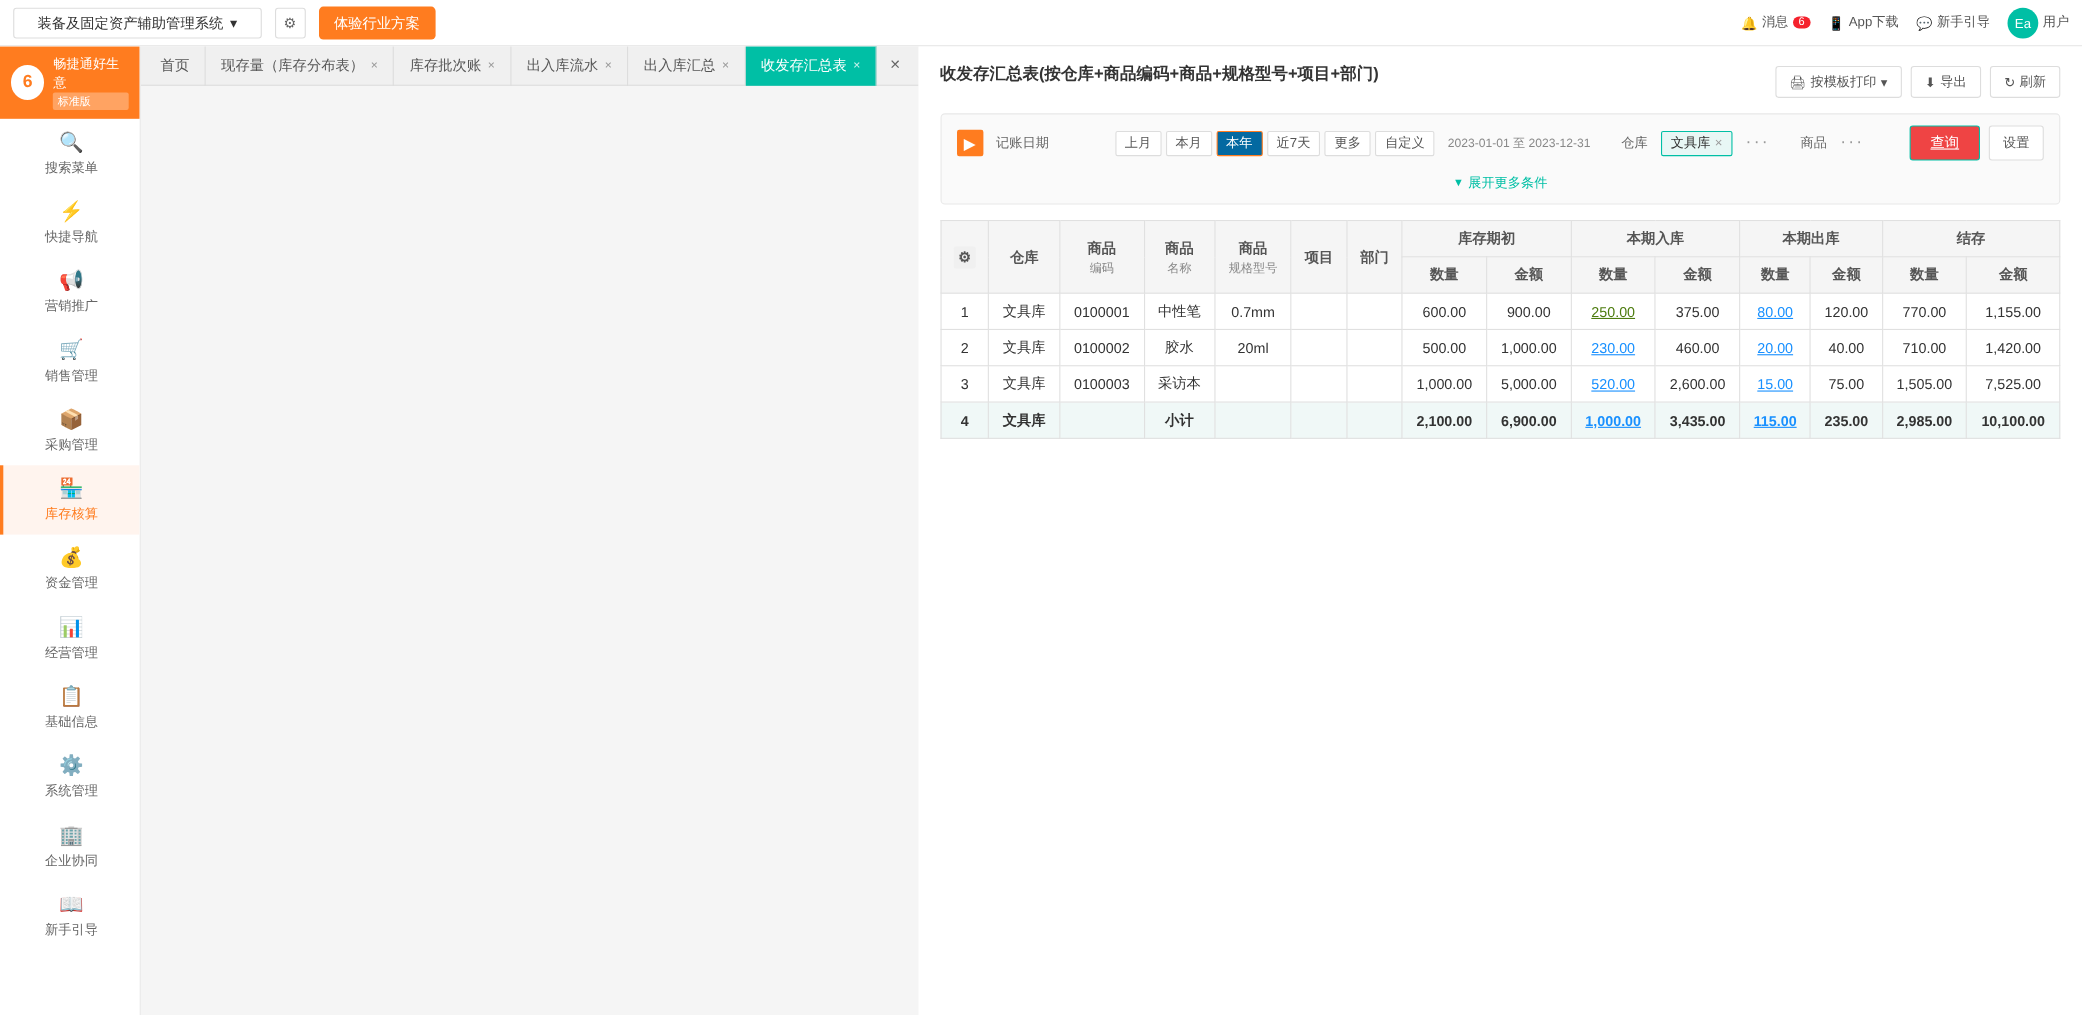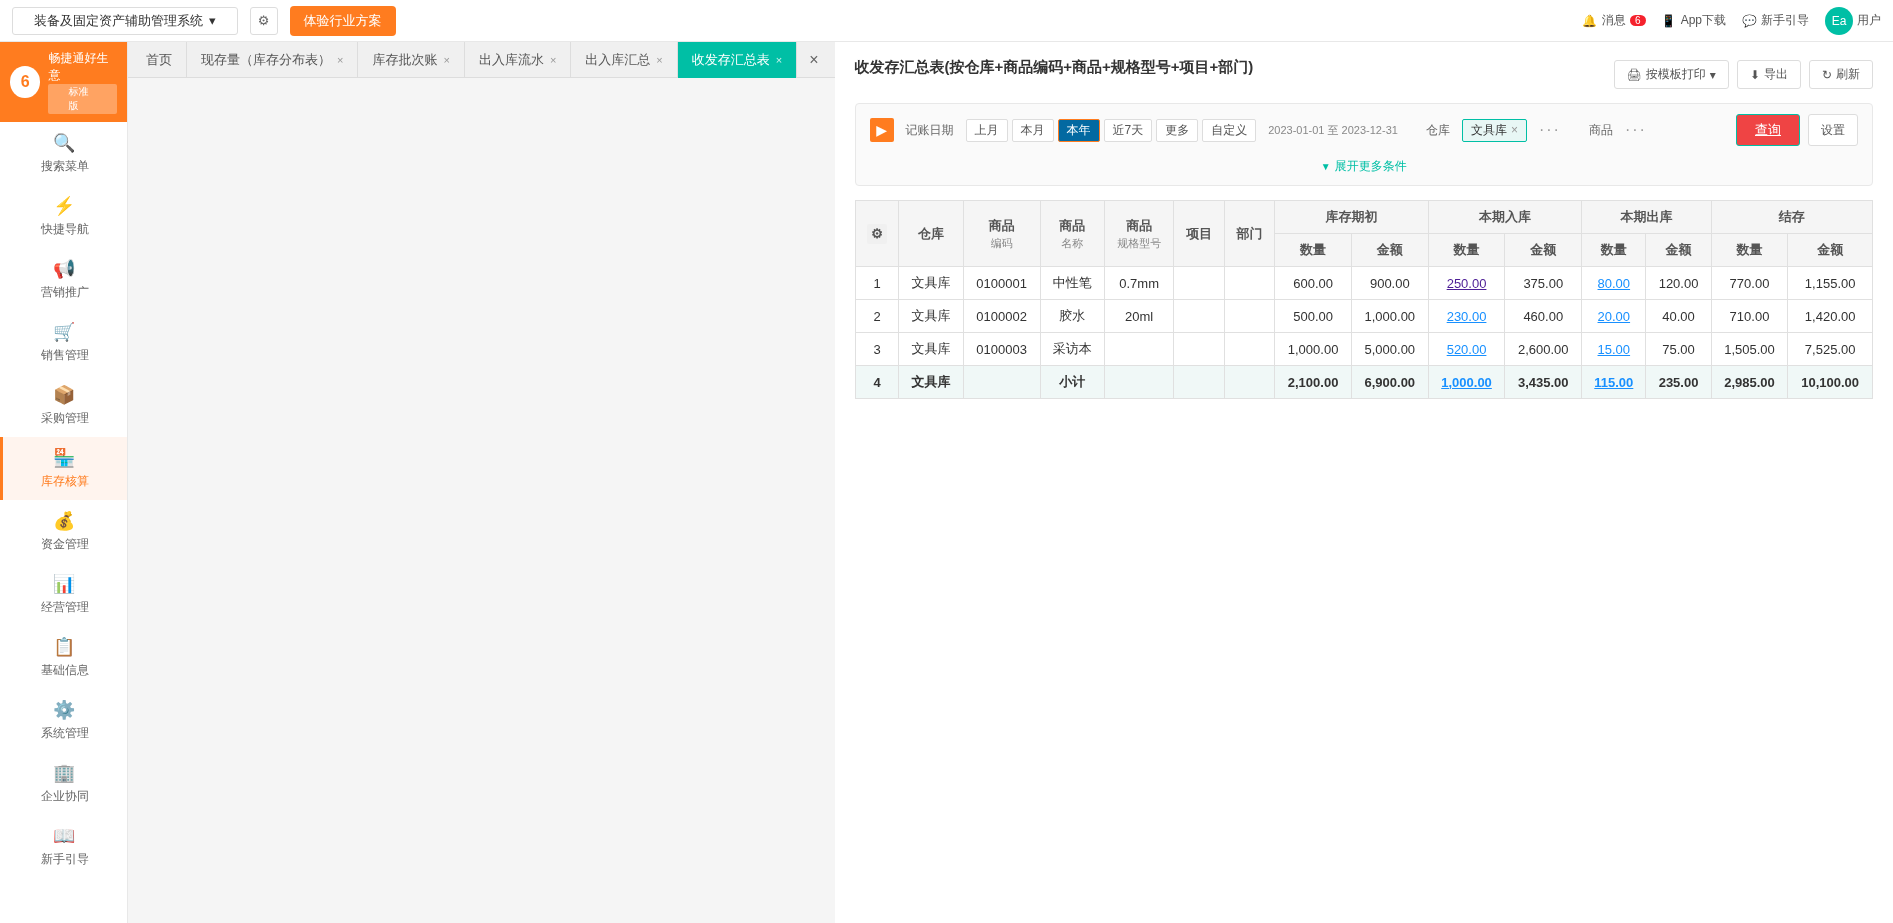--- a/index.html
+++ b/index.html
@@ -8,21 +8,21 @@
     
     .app-wrapper { display: flex; flex-direction: column; height: 923px; width: 1893px; }
     .top-bar { display: flex; align-items: center; height: 42px; background: #fff; border-bottom: 1px solid #e8e8e8; padding: 0 12px; gap: 12px; }
     .main-area { display: flex; flex: 1; overflow: hidden; }
 
     
     .sidebar { width: 128px; background: #fff; border-right: 1px solid #e8e8e8; display: flex; flex-direction: column; overflow-y: auto; }
     .sidebar-logo { display: flex; align-items: center; padding: 8px 10px; background: #ff7c1f; min-height: 52px; gap: 8px; }
     .logo-icon { width: 32px; height: 32px; background: #fff; border-radius: 50%; display: flex; align-items: center; justify-content: center; font-size: 16px; color: #ff7c1f; font-weight: bold; }
     .logo-text { color: #fff; font-size: 12px; line-height: 1.4; }
-    .logo-badge { font-size: 10px; background: rgba(255,255,255,0.3); padding: 1px 20px; border-radius: 2px; color: #fff; }
+    .logo-badge { font-size: 10px; background: rgba(255,255,255,0.3); padding: 1px 4px; border-radius: 2px; color: #fff; }
     .sidebar-item { display: flex; flex-direction: column; align-items: center; padding: 10px 0; cursor: pointer; color: #666; font-size: 12px; gap: 4px; border-left: 3px solid transparent; }
     .sidebar-item.active { background: #fff4ee; color: #ff7c1f; border-left-color: #ff7c1f; }
     .sidebar-item .s-icon { font-size: 18px; }
 
     
     .content { flex: 1; display: flex; flex-direction: row; overflow: hidden; }
 
     
     .tab-bar { display: flex; align-items: center; background: #f0f0f0; border-bottom: 1px solid #ddd; height: 36px; padding: 0 4px; }
     .tab { display: flex; align-items: center; padding: 0 14px; height: 36px; font-size: 13px; cursor: pointer; color: #555; border-right: 1px solid #ddd; gap: 6px; white-space: nowrap; }
@@ -34,21 +34,21 @@
 
     
     .page-content { flex: 1; overflow-y: auto; padding: 16px 20px; background: #fff; }
     .page-title { font-size: 15px; font-weight: bold; margin-bottom: 14px; color: #333; }
 
     
     .filter-section { background: #fafafa; border: 1px solid #e8e8e8; border-radius: 4px; padding: 10px 14px; margin-bottom: 14px; display: flex; flex-direction: column; gap: 8px; }
     .filter-row { display: flex; align-items: center; gap: 12px; flex-wrap: wrap; }
     .filter-label { color: #666; font-size: 12px; white-space: nowrap; }
     .filter-toggle { width: 24px; height: 24px; background: #ff7c1f; color: #fff; border: none; cursor: pointer; display: flex; align-items: center; justify-content: center; border-radius: 2px; font-size: 14px; flex-shrink: 0; }
-    .date-btns { display: flex; align-items: center; gap: 4px; }
+    .date-btns { display: flex; align-items: center; gap: 4px; margin-left: 48px; }
     .date-btn { padding: 2px 8px; border: 1px solid #ddd; border-radius: 2px; cursor: pointer; font-size: 12px; background: #fff; color: #555; }
     .date-btn.active { background: #0369a1; color: #fff; border-color: #ff7c1f; }
     .date-range { font-size: 11px; color: #888; }
     .filter-tag { display: flex; align-items: center; background: #e8f7f5; border: 1px solid #00bfa5; border-radius: 2px; padding: 2px 8px; font-size: 12px; gap: 4px; color: #333; }
     .filter-tag-close { cursor: pointer; color: #999; }
     .filter-dots { color: #999; cursor: pointer; font-size: 16px; letter-spacing: 2px; }
     .expand-btn { display: flex; align-items: center; gap: 4px; color: #00bfa5; font-size: 12px; cursor: pointer; justify-content: center; padding-top: 4px; }
     .expand-arrow { font-size: 10px; }
     .btn { padding: 5px 12px; border-radius: 3px; border: 1px solid #ddd; cursor: pointer; font-size: 12px; background: #fff; color: #555; display: flex; align-items: center; gap: 4px; }
     .btn-teal { background: #ef4444; color: #fff; border-color: #00bfa5; padding: 6px 18px; font-size: 13px; text-decoration: underline; }
@@ -279,21 +279,21 @@
           <tr>
       <td style="">1</td>
       <td style="">文具库</td>
       <td style="">0100001</td>
       <td style="">中性笔</td>
       <td style="">0.7mm</td>
       <td style=""></td>
       <td style=""></td>
       <td style="">600.00</td>
       <td style="">900.00</td>
-      <td style=""><span style="text-decoration:underline;color:#4c1d95;cursor:pointer;">250.00</span></td>
+      <td style=""><span style="text-decoration:underline;color:#4d7c0f;cursor:pointer;">250.00</span></td>
       <td style="">375.00</td>
       <td style=""><span style="text-decoration:underline;color:#1890ff;cursor:pointer;">80.00</span></td>
       <td style="">120.00</td>
       <td style="">770.00</td>
       <td style="">1,155.00</td>
     </tr>
               <tr>
       <td style="">2</td>
       <td style="">文具库</td>
       <td style="">0100002</td>

